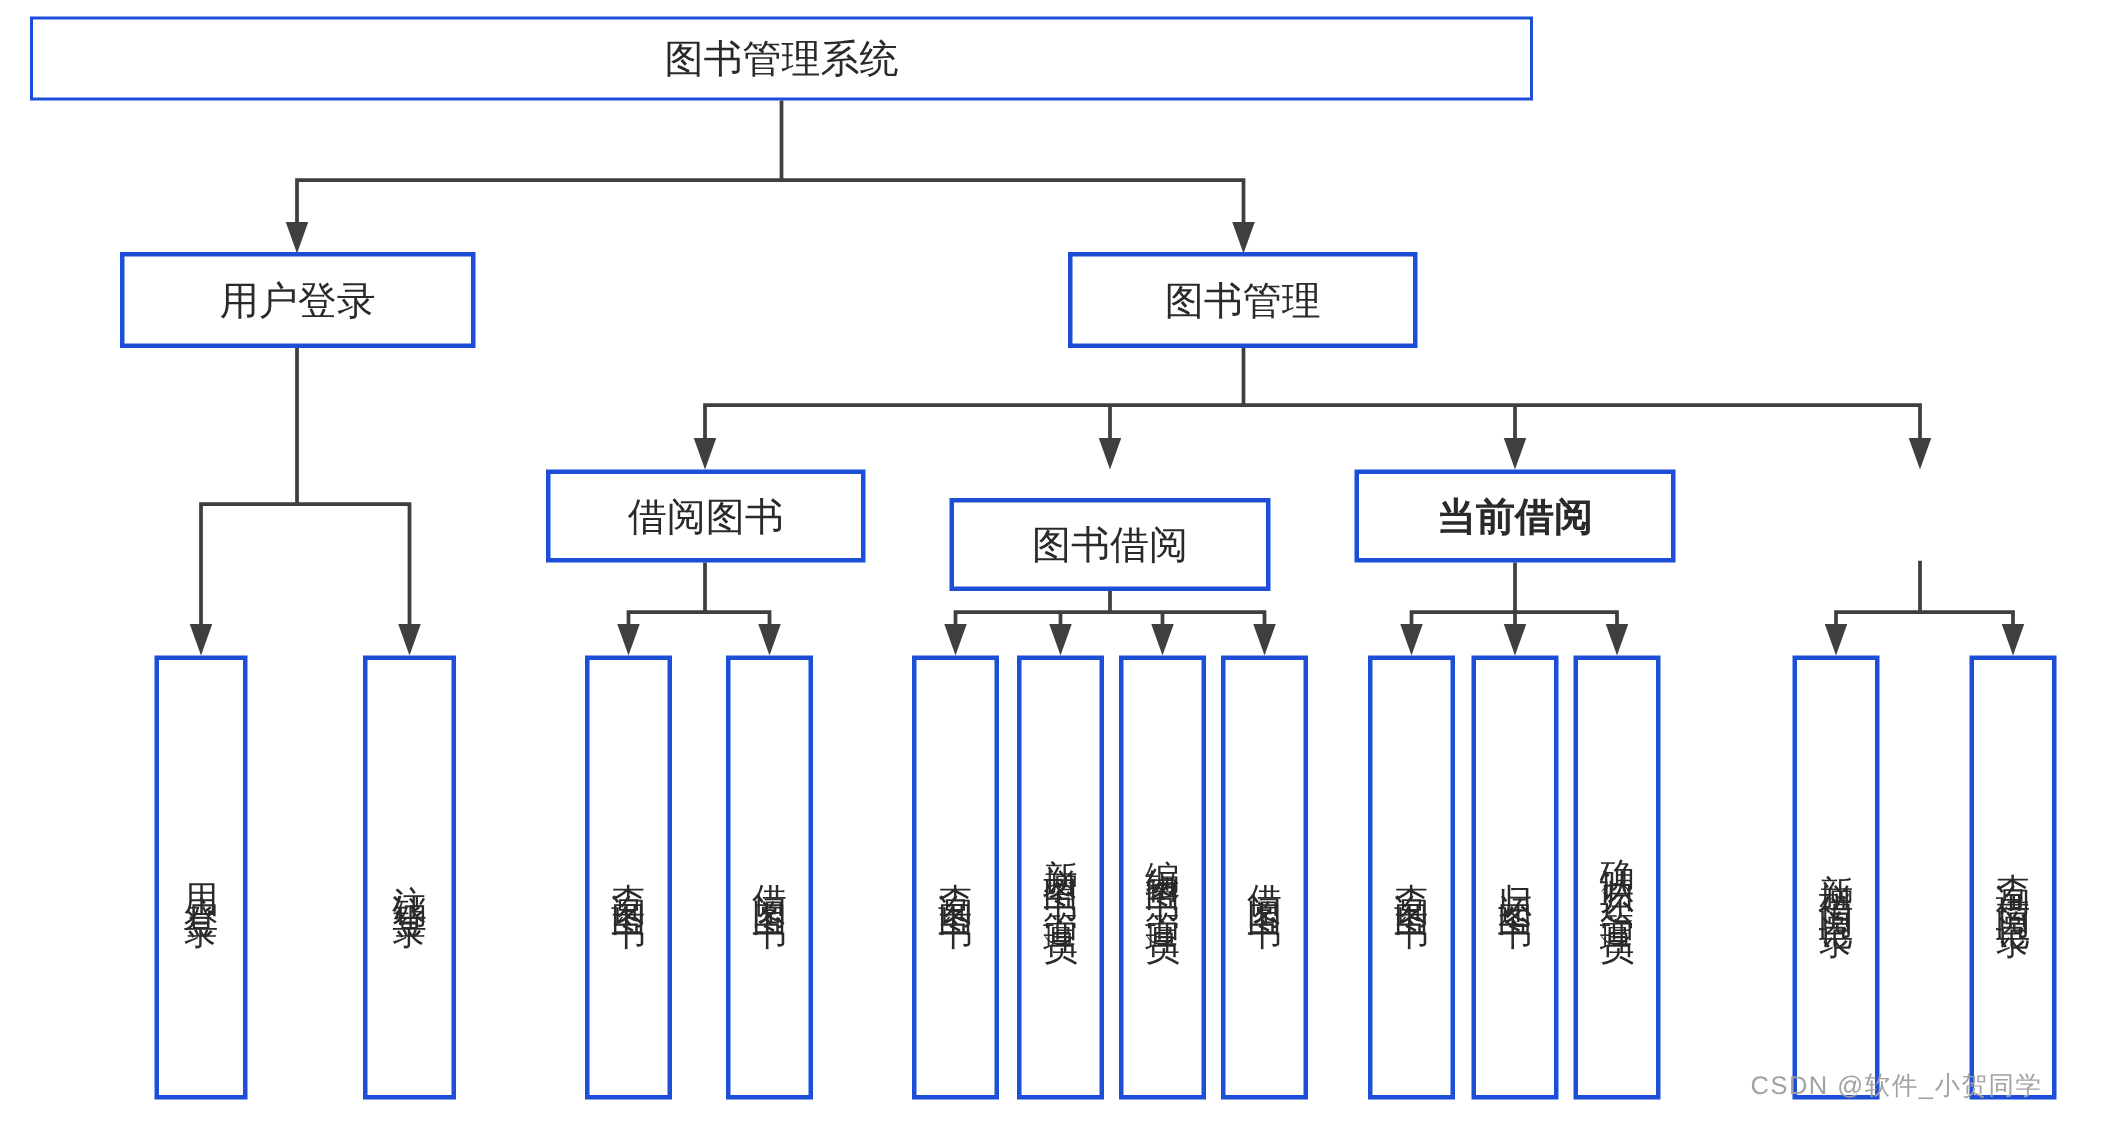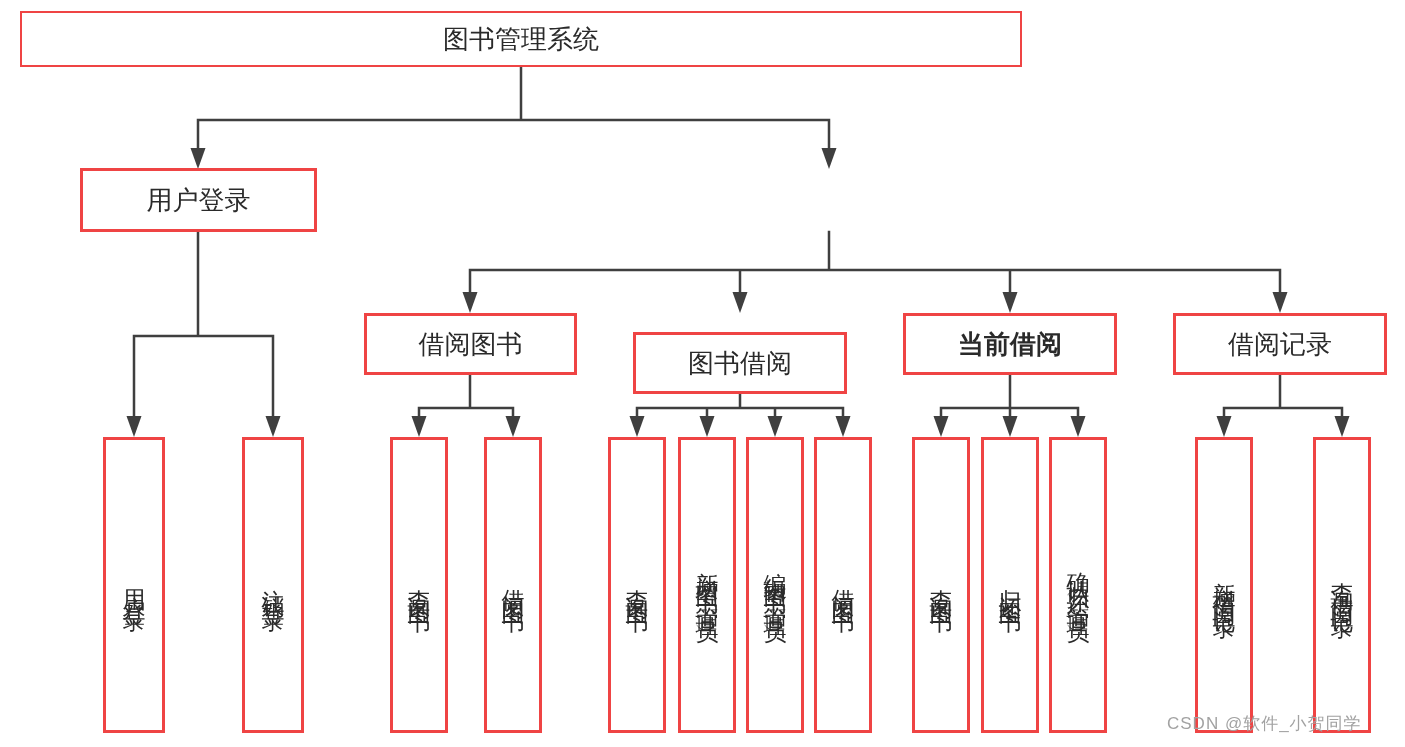--- a/index.html
+++ b/index.html
@@ -3,21 +3,21 @@
 <meta charset="utf-8">
 <style>
   html,body{margin:0;padding:0;background:#ffffff;}
   .canvas{
     position:relative;width:1405px;height:747px;background:#ffffff;
     font-family:"Liberation Sans","DejaVu Sans",sans-serif;overflow:hidden;
   }
   .connectors{position:absolute;left:0;top:0;z-index:1;}
   .box{
     position:absolute;box-sizing:border-box;background:#ffffff;
-    border:3px solid #ef4444;display:flex;align-items:center;justify-content:center;
+    border:3px solid #1d4ed8;display:flex;align-items:center;justify-content:center;
     color:#2a2a2a;z-index:2;
   }
   .root{border-width:2px;}
   .hlabel{font-size:26px;line-height:1;white-space:nowrap;}
   .vtext{
     writing-mode:vertical-rl;text-orientation:mixed;
     font-size:23px;letter-spacing:7px;line-height:1;color:#2a2a2a;
   }
   
   #n-root   {left:20px;  top:11px;  width:1002px;height:56px;}
@@ -98,32 +98,32 @@
     </g>
   </svg>
 
   <div class="box root" id="n-root">
     <span class="hlabel">图书管理系统</span>
   </div>
 
   <div class="box" id="n-login">
     <span class="hlabel">用户登录</span>
   </div>
+  <div class="box" id="n-mgmt">
+    <span class="hlabel">图书管理</span>
+  </div>
 
   <div class="box" id="n-newbook">
     <span class="hlabel">借阅图书</span>
   </div>
   <div class="box" id="n-borrow">
     <span class="hlabel">图书借阅</span>
   </div>
   <div class="box" id="n-current">
     <span class="hlabel">当前借阅</span>
-  </div>
-  <div class="box" id="n-records">
-    <span class="hlabel">借阅记录</span>
   </div>
 
   <div class="box leaf" id="lf-1">
     <span class="vtext">用户登录</span>
   </div>
   <div class="box leaf" id="lf-2">
     <span class="vtext">注销登录</span>
   </div>
   <div class="box leaf" id="lf-3">
     <span class="vtext">查询图书</span>

